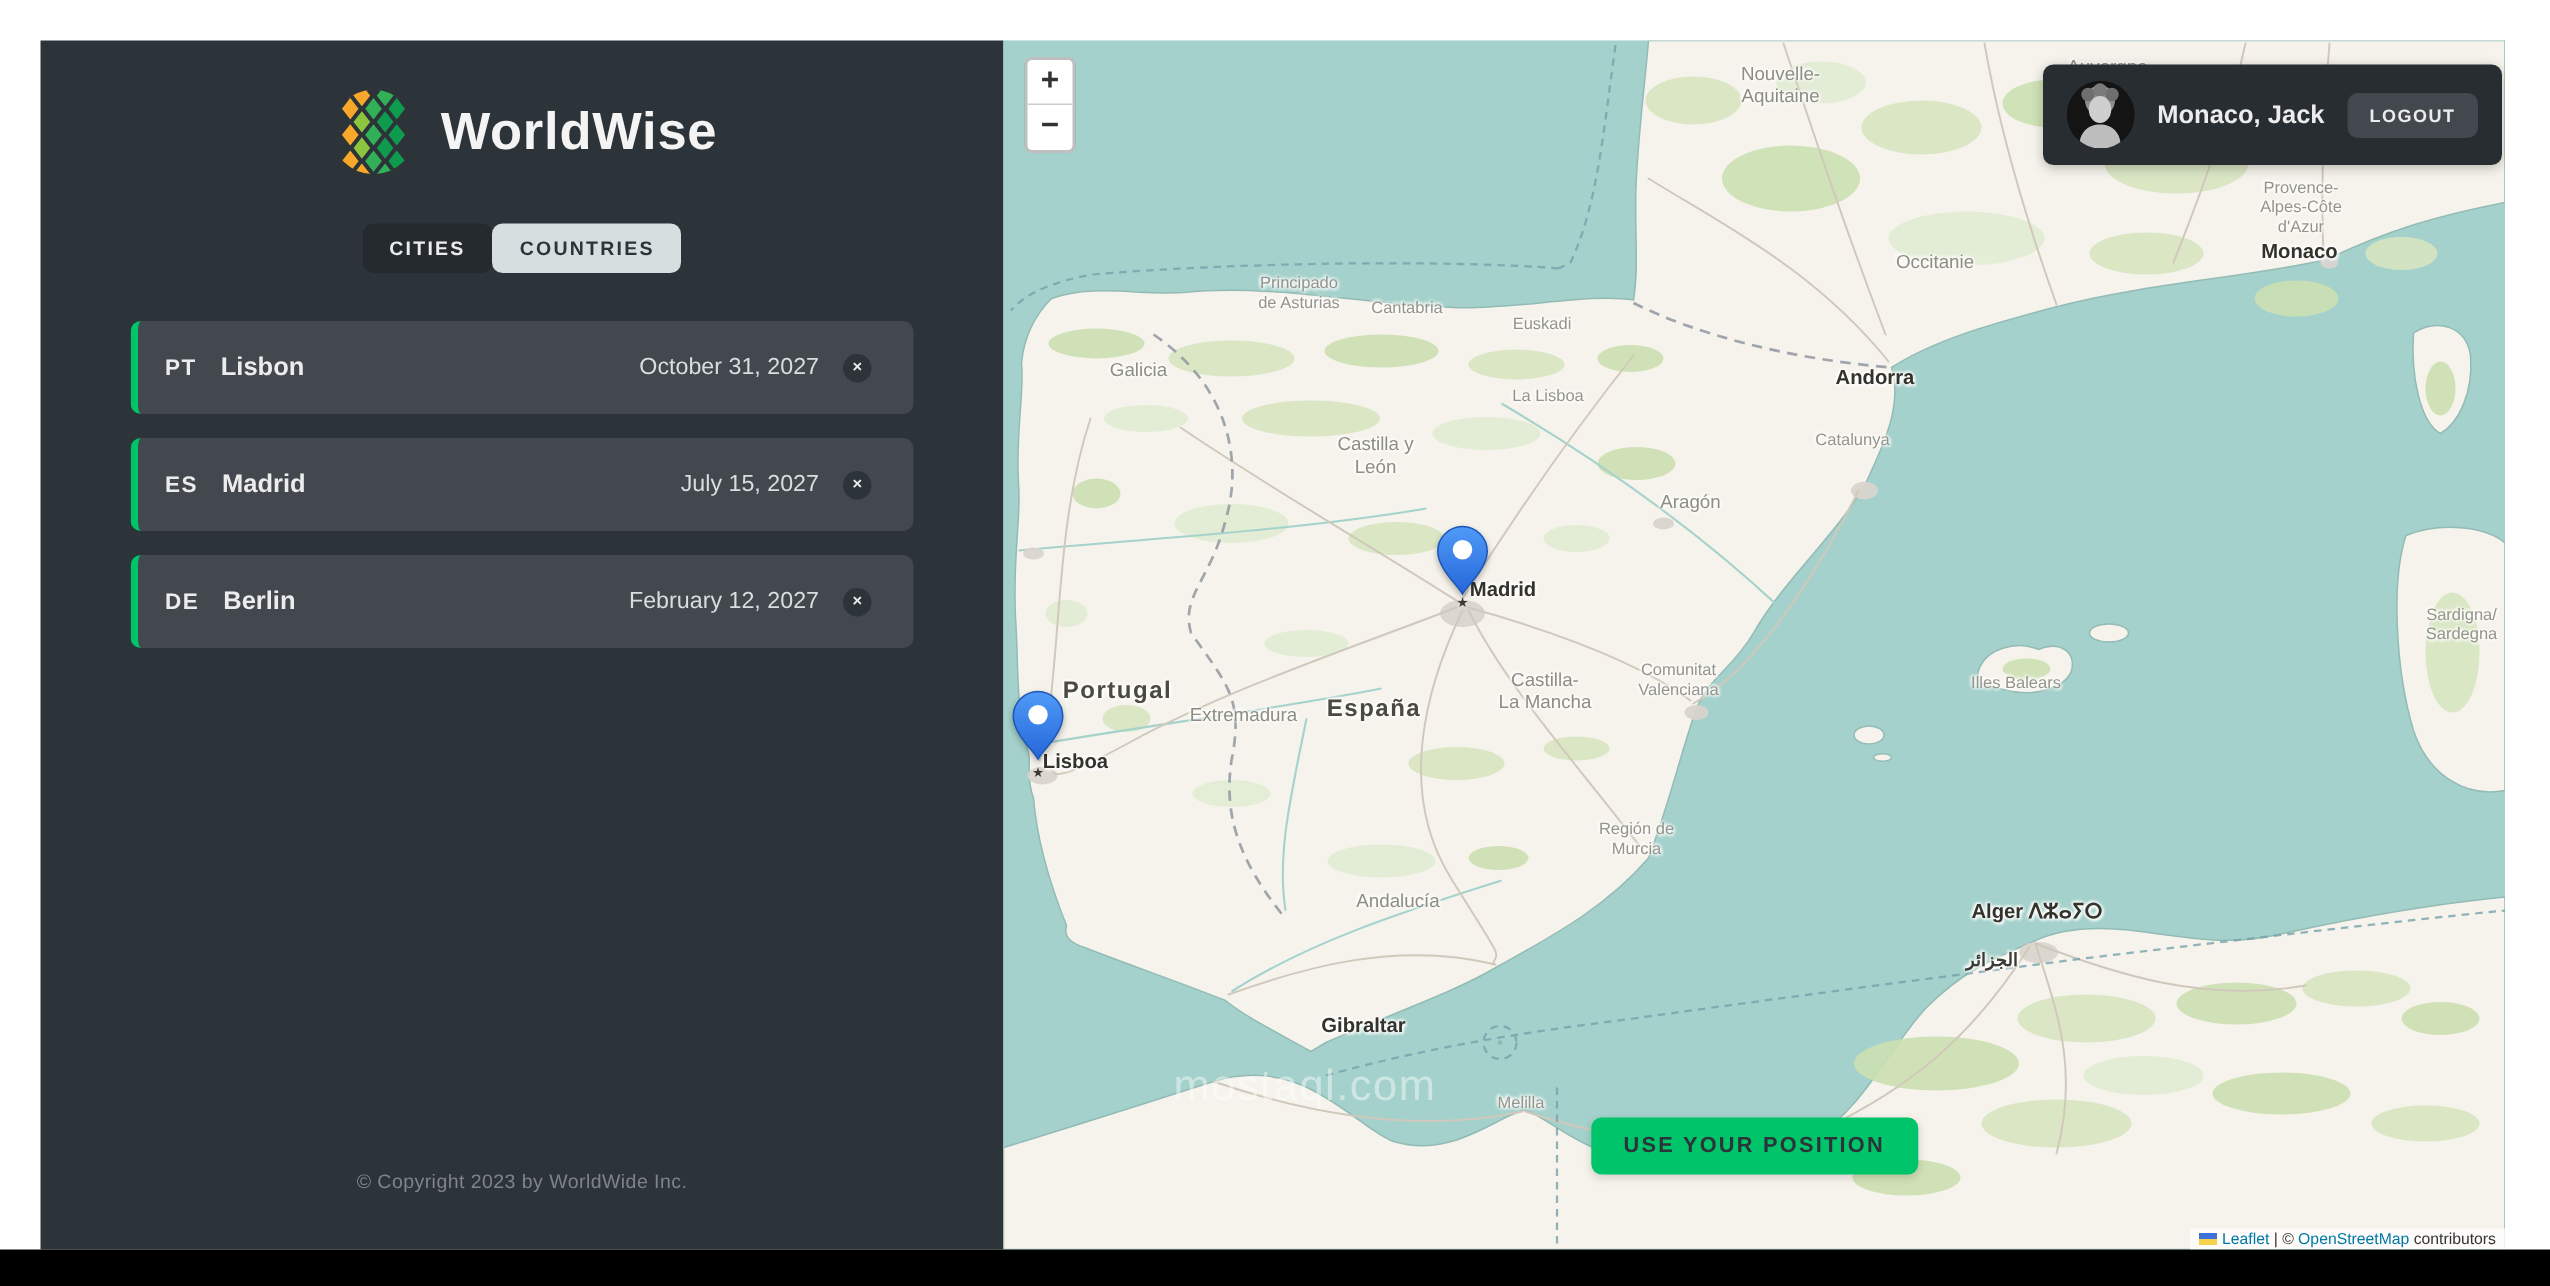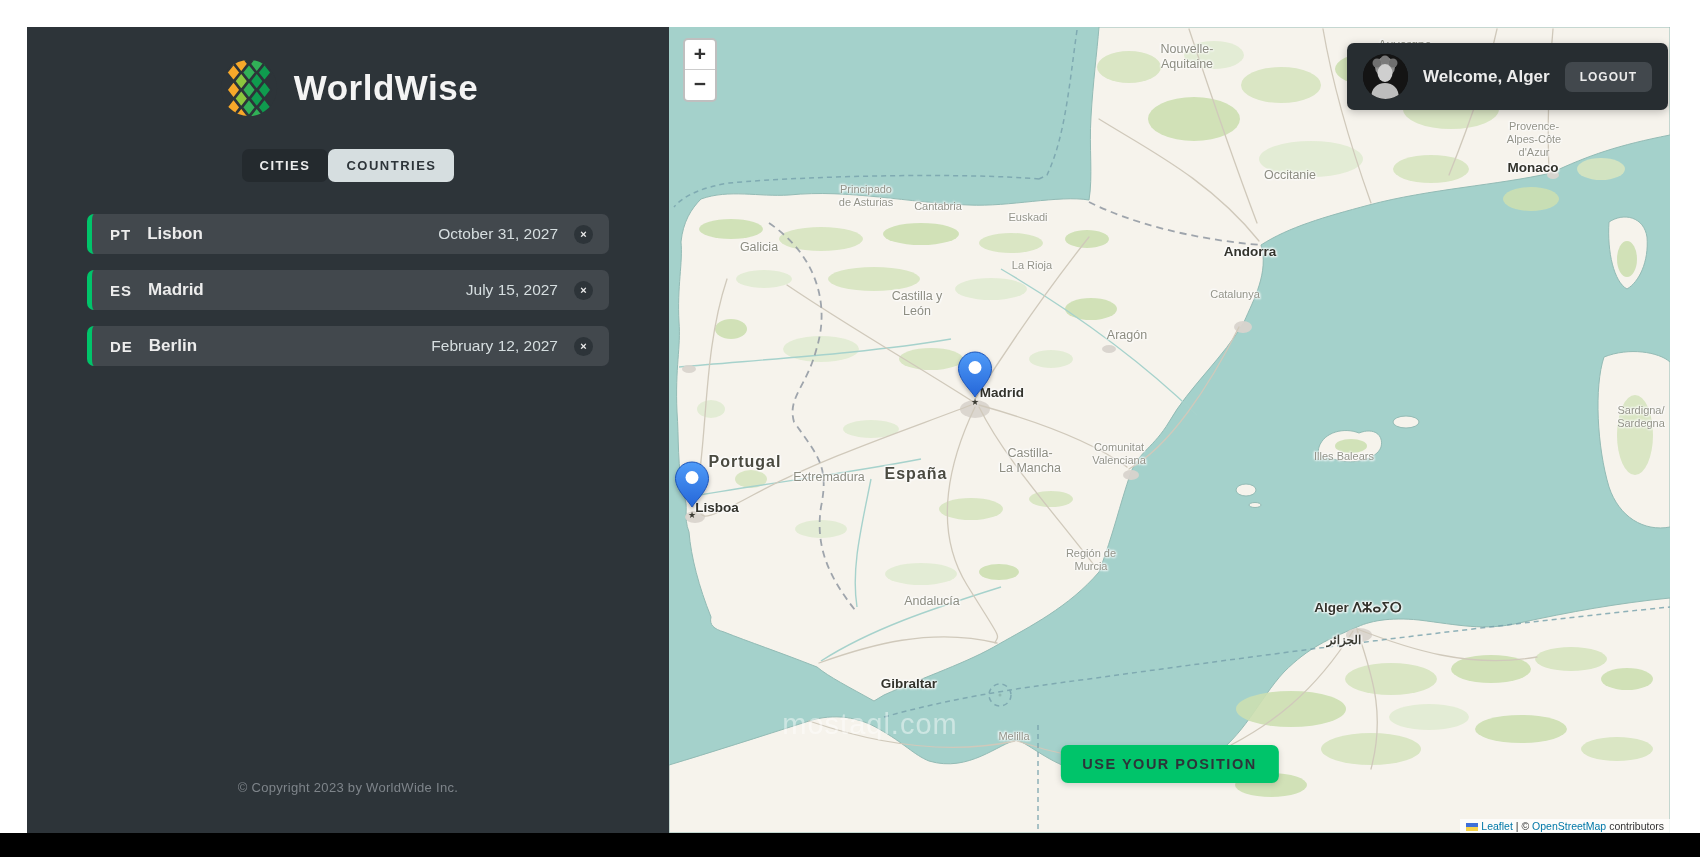--- a/index.html
+++ b/index.html
@@ -12,22 +12,22 @@
   .sidebar { width:642px; height:100%; background:#2d3439; color:#ececec;
              display:flex; flex-direction:column; align-items:center; flex-shrink:0; }
   .logo { margin-top:30px; display:flex; align-items:center; gap:14px; }
   .logo-title { font-size:35px; font-weight:700; color:#f4f4f4; letter-spacing:.5px; }
   .tabbar { margin-top:30px; display:flex; }
   .tab { border:none; font-family:inherit; font-size:13px; font-weight:700; letter-spacing:1.5px;
          padding:9px 18px; border-radius:7px; cursor:pointer; text-transform:uppercase; }
   .tab.active { background:#242a2e; color:#ececec; }
   .tab:not(.active) { background:#d6dee0; color:#2d3439; }
   .city-list { margin-top:32px; width:522px; display:flex; flex-direction:column; gap:16px; }
-  .city-item { height:40px; background:#42484d; border-left:5px solid #00c46a; border-radius:7px;
-               display:flex; align-items:center; gap:16px; padding:0 16px 0 18px; cursor:pointer; }
+  .city-item { height:62px; background:#42484d; border-left:5px solid #00c46a; border-radius:7px;
+               display:flex; align-items:center; gap:16px; padding:0 28px 0 18px; cursor:pointer; }
   .city-code { font-size:15px; font-weight:700; letter-spacing:1px; color:#ececec; }
   .city-name { font-size:17px; font-weight:600; color:#ececec; }
   .city-date { margin-left:auto; font-size:15.5px; font-weight:400; color:#d6dee0; }
   .city-del  { width:19px; height:19px; border-radius:50%; border:none; background:#2d3439;
                color:#ececec; font-size:11px; font-weight:700; line-height:19px; text-align:center;
                cursor:pointer; flex-shrink:0; }
   .sb-footer { margin-top:auto; margin-bottom:38px; font-size:13px; color:#7e848a; letter-spacing:.3px; }
 
   
   .map { position:relative; flex:1; height:100%; background:#a4d1cb; overflow:hidden; cursor:grab; }
@@ -291,21 +291,21 @@
 Alpes-Côte
 d'Azur</div>
         <div class="lbl city-lg" style="left: 864px; top: 141px;">Monaco</div>
         <div class="lbl region" style="left: 621px; top: 148px;">Occitanie</div>
         <div class="lbl city-lg" style="left: 581px; top: 225px;">Andorra</div>
         <div class="lbl region-sm" style="left: 566px; top: 267px;">Catalunya</div>
         <div class="lbl region-sm" style="left: 197px; top: 169px;">Principado
 de Asturias</div>
         <div class="lbl region-sm" style="left: 269px; top: 179px;">Cantabria</div>
         <div class="lbl region-sm" style="left: 359px; top: 190px;">Euskadi</div>
-        <div class="lbl region-sm" style="left: 363px; top: 238px;">La Rioja</div>
+        <div class="lbl region-sm" style="left: 363px; top: 238px;">La Lisboa</div>
         <div class="lbl region" style="left: 90px; top: 220px;">Galicia</div>
         <div class="lbl region" style="left: 248px; top: 277px;">Castilla y
 León</div>
         <div class="lbl region" style="left: 458px; top: 308px;">Aragón</div>
         <div class="lbl city-lg" style="left: 333px; top: 366px;">Madrid</div>
         <div class="lbl country" style="left: 247px; top: 447px;">España</div>
         <div class="lbl region" style="left: 361px; top: 434px;">Castilla-
 La Mancha</div>
         <div class="lbl region-sm" style="left: 450px; top: 427px;">Comunitat
 Valenciana</div>
@@ -314,21 +314,21 @@
         <div class="lbl city-lg" style="left: 48px; top: 481px;">Lisboa</div>
         <div class="lbl region-sm" style="left: 422px; top: 533px;">Región de
 Murcia</div>
         <div class="lbl region" style="left: 263px; top: 574px;">Andalucía</div>
         <div class="lbl region-sm" style="left: 675px; top: 429px;">Illes Balears</div>
         <div class="lbl region-sm" style="left: 972px; top: 390px;">Sardigna/
 Sardegna</div>
         <div class="lbl city-lg" style="left: 220px; top: 657px; margin-left: 20px;">Gibraltar</div>
         <div class="lbl region-sm" style="left: 345px; top: 709px;">Melilla</div>
         <div class="lbl city-lg" style="left: 689px; top: 581px;">Alger ⴷⵣⴰⵢⵔ</div>
-        <div class="lbl city" style="left: 675px; top: 613px;">الجزائر</div>
+        <div class="lbl city" style="left: 659px; top: 613px;">الجزائر</div>
         <div class="lbl star" style="left: 306px; top: 375px;">★</div>
         <div class="lbl star" style="left: 23px; top: 488px;">★</div>
       </div>
 
     <div>
         <div class="marker" style="left: 306px; top: 376px;">
       <svg width="36" height="48" viewBox="0 0 36 48">
         <defs>
           <linearGradient id="pg" x1="0" y1="0" x2="0" y2="1">
             <stop offset="0" stop-color="#4f9bf8"></stop>
@@ -363,21 +363,21 @@
         <svg width="45" height="45" viewBox="0 0 45 45">
           <rect width="45" height="45" fill="#141414"></rect>
           <circle cx="22" cy="13" r="10" fill="#8f8f8f"></circle>
           <circle cx="14" cy="9" r="4.5" fill="#6f6f6f"></circle>
           <circle cx="30" cy="9" r="4.5" fill="#6f6f6f"></circle>
           <circle cx="22" cy="6" r="4.5" fill="#7a7a7a"></circle>
           <ellipse cx="22" cy="19" rx="7.5" ry="9" fill="#cfcfcf"></ellipse>
           <path d="M8,45 C8,34 14,29 22,29 C30,29 36,34 36,45 Z" fill="#bdbdbd"></path>
         </svg>
       </div>
-      <span class="greeting">Welcome, Alger</span>
+      <span class="greeting">Monaco, Jack</span>
       <button class="logout-btn">LOGOUT</button>
     </div>
 
     <button class="pos-btn">USE YOUR POSITION</button>
 
     <div class="attribution">
       <span class="ua-flag"></span><a>Leaflet</a><span> | © </span><a>OpenStreetMap</a><span> contributors</span>
     </div>
   </div>
 </div>

